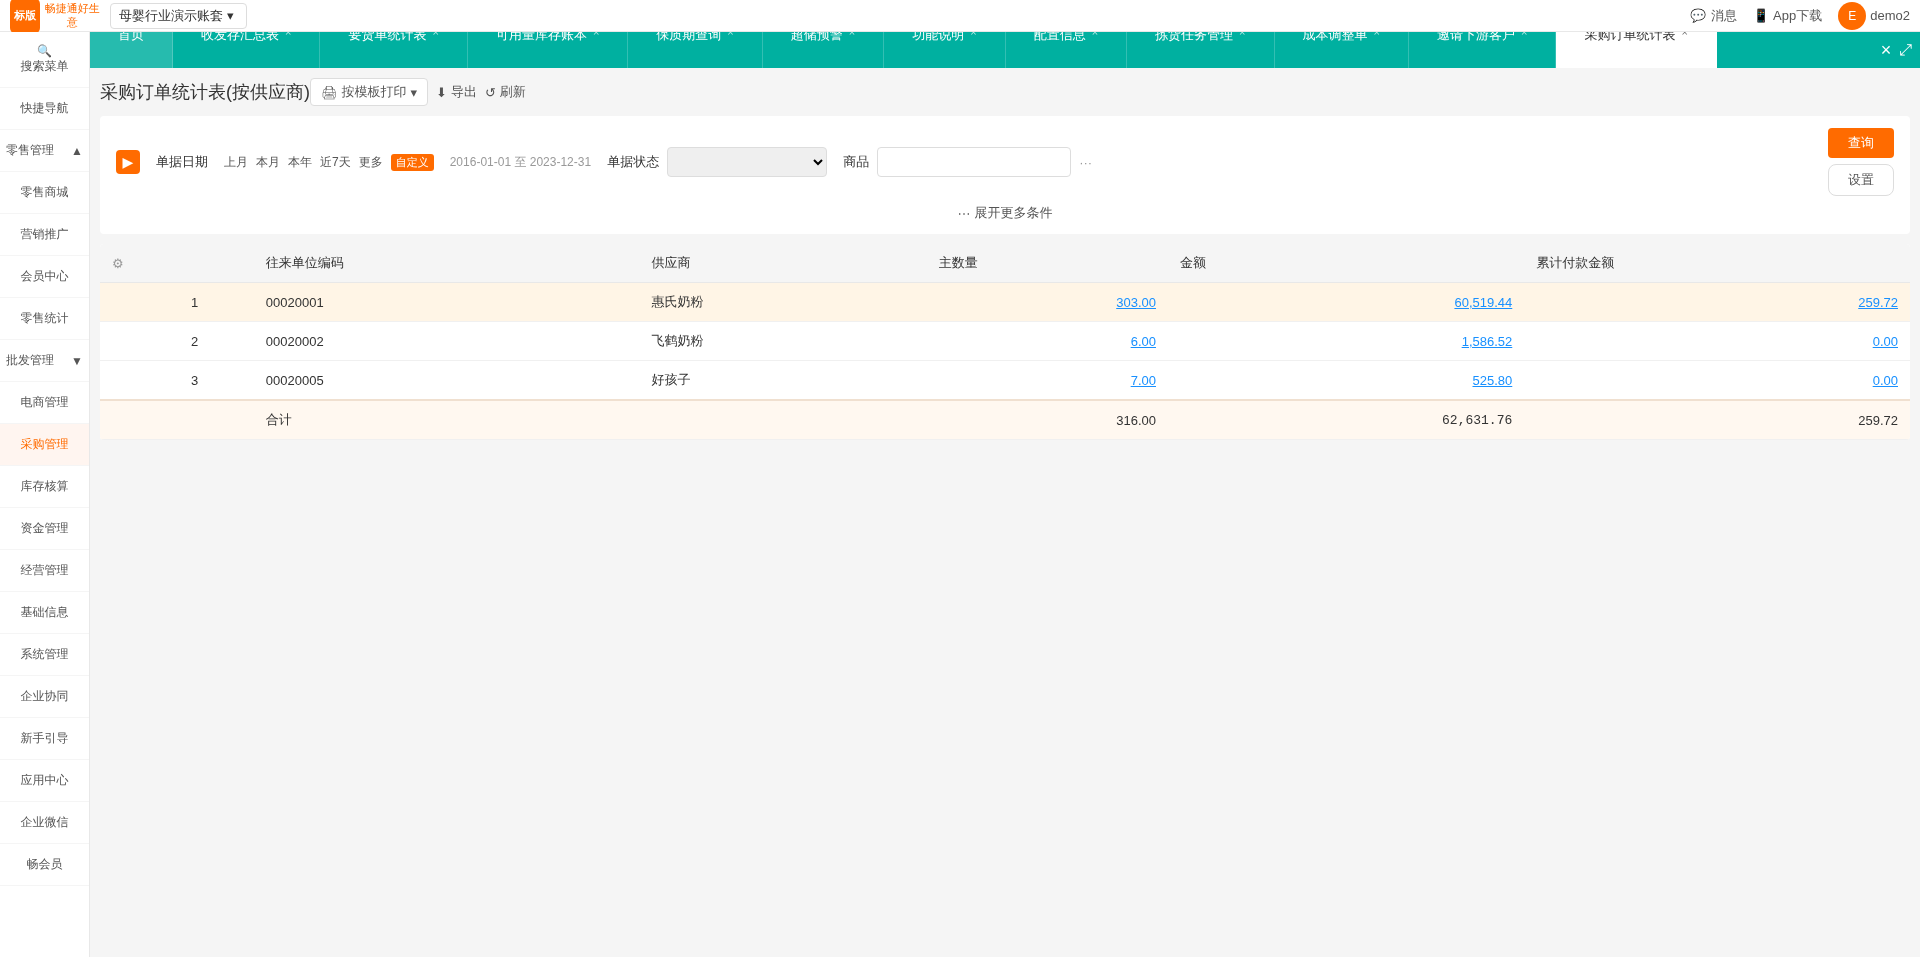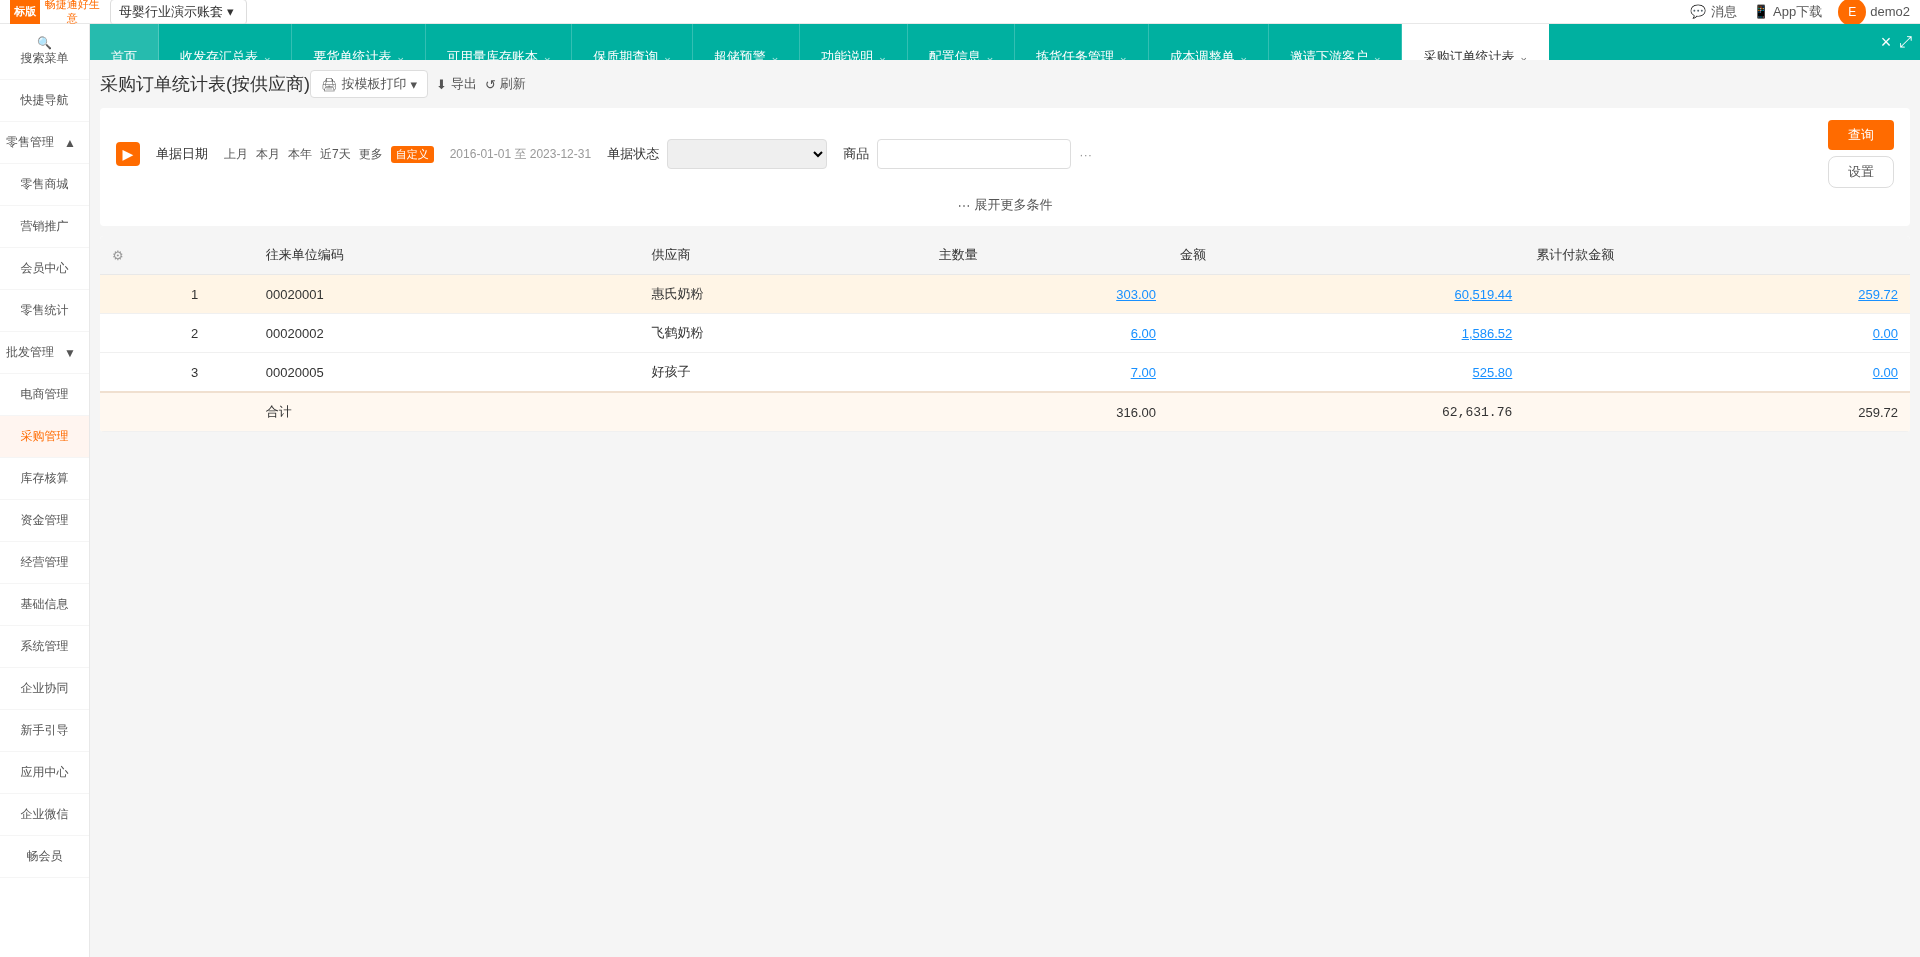--- a/index.html
+++ b/index.html
@@ -2,45 +2,45 @@
 <html><head>
   <meta charset="utf-8">
   <style>
     * { box-sizing: border-box; margin: 0; padding: 0; }
     body { font-family: 'Microsoft YaHei', Arial, sans-serif; font-size: 13px; background: #f0f2f5; overflow: hidden; }
 
     
     .app-container { display: flex; flex-direction: column; height: 957px; width: 1920px; }
 
     
-    .top-bar { height: 24px; background: #fff; display: flex; align-items: center; padding: 0 10px; border-bottom: 1px solid #e8e8e8; }
+    .top-bar { height: 32px; background: #fff; display: flex; align-items: center; padding: 0 10px; border-bottom: 1px solid #e8e8e8; }
     .logo-area { display: flex; align-items: center; width: 90px; }
     .logo-icon { width: 36px; height: 36px; background: #ff6b00; border-radius: 6px; display: flex; align-items: center; justify-content: center; color: #fff; font-weight: bold; font-size: 11px; }
     .logo-text { font-size: 11px; color: #ff6b00; margin-left: 4px; line-height: 1.2; text-align: center; }
     .workspace-selector { display: flex; align-items: center; margin-left: 10px; color: #333; font-size: 13px; cursor: pointer; border: 1px solid #ddd; border-radius: 4px; padding: 3px 8px; }
     .workspace-selector span { margin-right: 4px; }
     .top-right { margin-left: auto; display: flex; align-items: center; gap: 16px; }
     .top-btn { display: flex; align-items: center; gap: 4px; color: #555; font-size: 13px; cursor: pointer; }
     .avatar { width: 28px; height: 28px; border-radius: 50%; background: #ff6b00; color: #fff; display: flex; align-items: center; justify-content: center; font-size: 12px; }
 
     
     .main-layout { display: flex; flex: 1; overflow: hidden; }
 
     
     .sidebar { width: 90px; background: #fff; display: flex; flex-direction: column; border-right: 1px solid #e8e8e8; overflow-y: auto; }
     .sidebar-item { padding: 12px 6px; text-align: center; font-size: 12px; color: #555; cursor: pointer; border-bottom: 1px solid #f5f5f5; }
     .sidebar-item.active { color: #ff6b00; background: #fff5f0; }
-    .sidebar-item.has-arrow { display: flex; align-items: center; justify-content: flex-start; gap: 10px; }
+    .sidebar-item.has-arrow { display: flex; align-items: center; justify-content: space-between; gap: 2px; }
 
     
     .content-area { flex: 1; display: flex; flex-direction: column; overflow: hidden; }
 
     
     .tab-bar { height: 36px; background: #00b0a0; display: flex; align-items: center; overflow-x: auto; }
-    .tab-item { height: 48px; display: flex; align-items: flex-end; padding: 0 21px; font-size: 13px; color: #fff; cursor: pointer; white-space: nowrap; border-right: 1px solid rgba(255,255,255,0.2); gap: 6px; }
+    .tab-item { height: 48px; display: flex; align-items: flex-start; padding: 0 28px; font-size: 13px; color: #fff; cursor: pointer; white-space: nowrap; border-right: 1px solid rgba(255,255,255,0.2); gap: 6px; }
     .tab-item.active { background: #fff; color: #333; }
     .tab-item .close-btn { font-size: 11px; opacity: 0.7; }
     .tab-item.home { background: rgba(255,255,255,0.15); }
     .tab-bar-actions { margin-left: auto; display: flex; align-items: center; padding-right: 8px; gap: 8px; }
     .tab-bar-actions span { color: #fff; cursor: pointer; font-size: 16px; }
 
     
     .page-area { flex: 1; background: #f5f5f5; overflow: auto; padding: 10px; }
 
     

